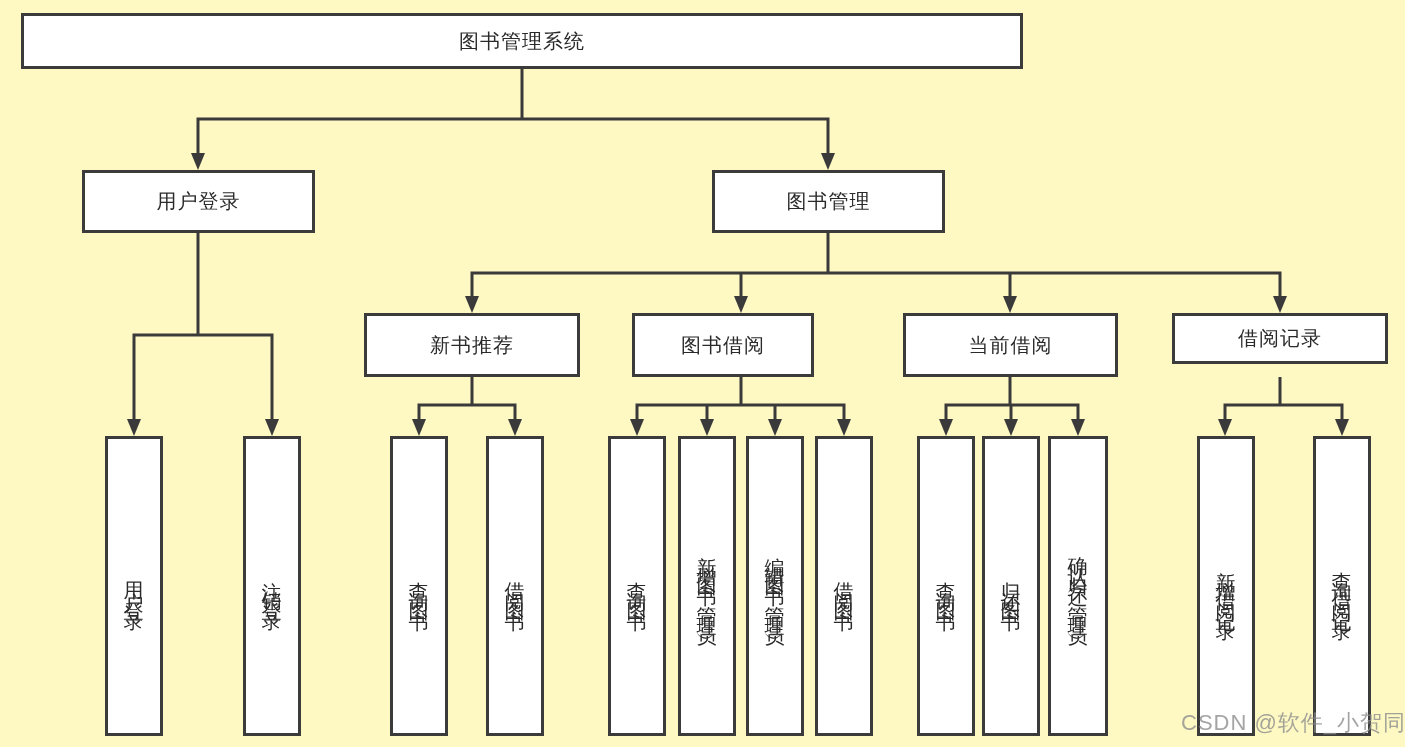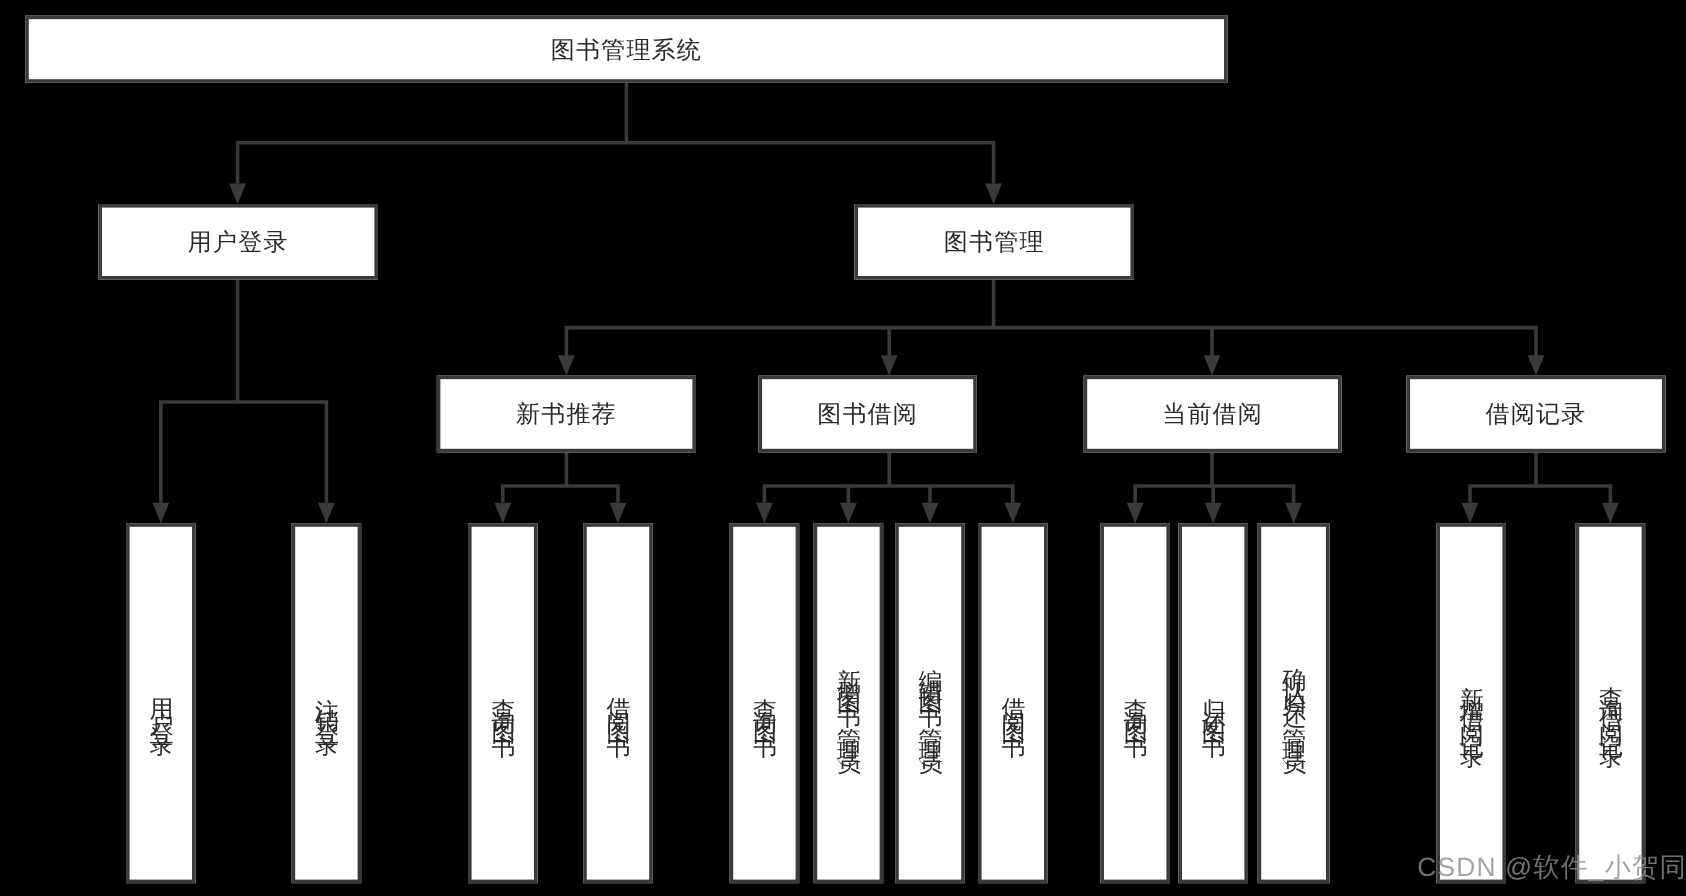--- a/index.html
+++ b/index.html
@@ -1,17 +1,17 @@
 <!DOCTYPE html>
 <html><head>
 <meta charset="utf-8">
 <style>
   html,body{margin:0;padding:0;background:#ffffff;}
   body{font-family:"Liberation Sans","DejaVu Sans",sans-serif;}
-  .canvas{position:relative;width:1405px;height:747px;background:#000000;overflow:hidden;}
+  .canvas{position:relative;width:1405px;height:747px;background:#fef9c3;overflow:hidden;}
   .wires{position:absolute;left:0;top:0;z-index:0;}
   .wire{stroke:#3a3a3a;stroke-width:3;fill:none;}
   .arrowhead{fill:#3a3a3a;stroke:none;}
   .hbox{position:absolute;background:#ffffff;border:3px solid #3b3b3b;box-sizing:border-box;
         display:flex;align-items:center;justify-content:center;z-index:1;}
   .vbox{position:absolute;top:436px;height:300px;width:58px;background:#ffffff;
         border:3px solid #3b3b3b;box-sizing:border-box;display:flex;align-items:center;
         justify-content:center;z-index:1;}
   .hlabel{font-size:20px;color:#2a2a2a;letter-spacing:1px;white-space:nowrap;}
   .vlabel{writing-mode:vertical-rl;font-size:20px;color:#2a2a2a;letter-spacing:10px;
@@ -95,21 +95,21 @@
 
   <div class="hbox" style="left:712px;top:170px;width:233px;height:63px;">
     <span class="hlabel">图书管理</span>
   </div>
   <div class="hbox" style="left:632px;top:313px;width:182px;height:64px;">
     <span class="hlabel">图书借阅</span>
   </div>
   <div class="hbox" style="left:903px;top:313px;width:215px;height:64px;">
     <span class="hlabel">当前借阅</span>
   </div>
-  <div class="hbox" style="left:1172px;top:313px;width:216px;height:64px;">
+  <div class="hbox" style="left:1172px;top:313px;width:216px;height:51px;">
     <span class="hlabel">借阅记录</span>
   </div>
 
   <div class="vbox" style="left:105px;">
     <span class="vlabel">用户登录</span>
   </div>
   <div class="vbox" style="left:243px;">
     <span class="vlabel">注销登录</span>
   </div>
 

